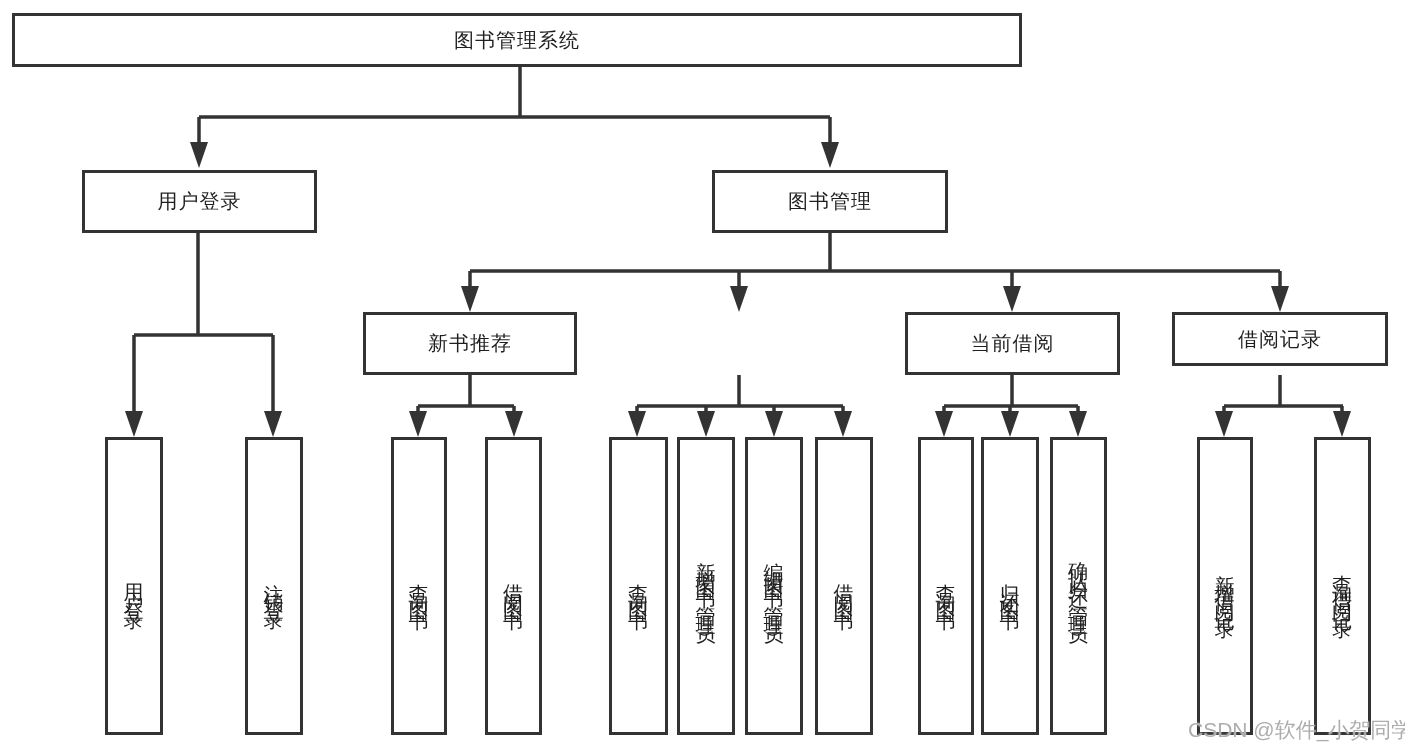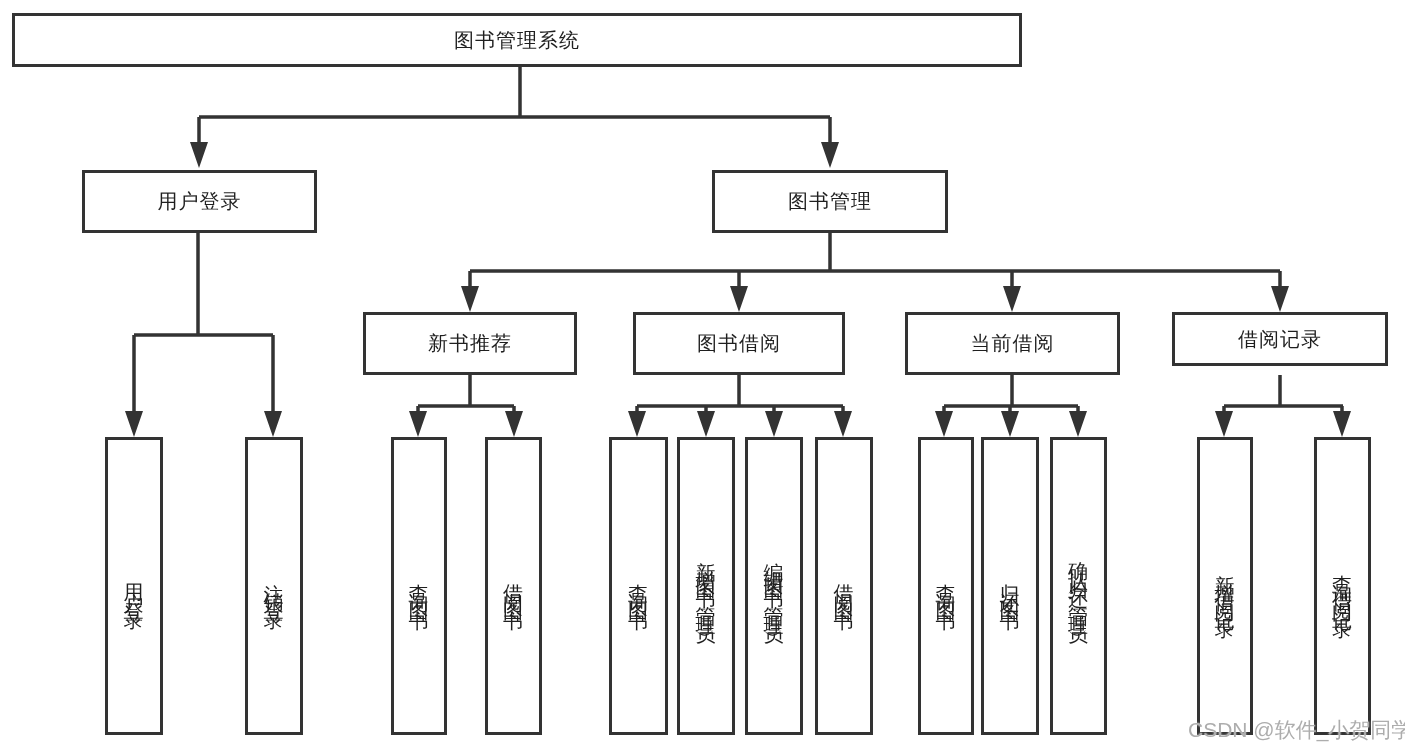--- a/index.html
+++ b/index.html
@@ -75,23 +75,20 @@
   <div class="box" style="left:82px;top:170px;width:235px;height:63px;">
     <span class="hlabel">用户登录</span>
   </div>
   <div class="box" style="left:363px;top:312px;width:214px;height:63px;">
     <span class="hlabel">新书推荐</span>
   </div>
 
   <div class="box" style="left:712px;top:170px;width:236px;height:63px;">
     <span class="hlabel">图书管理</span>
   </div>
-  <div class="box" style="left:633px;top:312px;width:212px;height:63px;">
-    <span class="hlabel">图书借阅</span>
-  </div>
   <div class="box" style="left:905px;top:312px;width:215px;height:63px;">
     <span class="hlabel">当前借阅</span>
   </div>
   <div class="box" style="left:1172px;top:312px;width:216px;height:54px;">
     <span class="hlabel">借阅记录</span>
   </div>
 
   <div class="box leaf" style="left:105px;top:437px;width:58px;height:298px;">
     <span class="vlabel">用户登录</span>
   </div>

